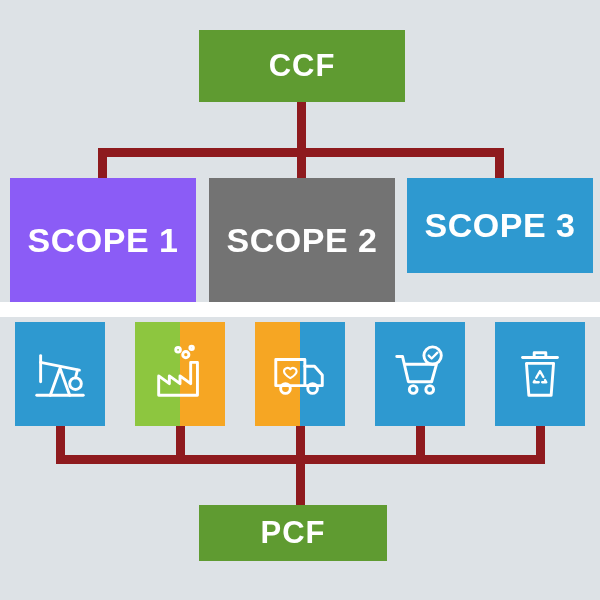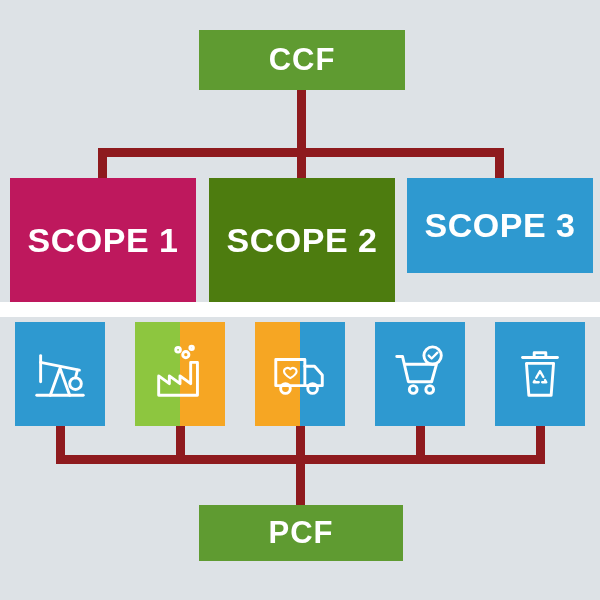--- a/index.html
+++ b/index.html
@@ -37,28 +37,28 @@
 </head>
 <body>
 
 <div class="canvas">
 
   <div class="conn" style="left: 297px; top: 85px; width: 9px; height: 96px; background-color: rgb(142, 26, 30);"></div>
   <div class="conn" style="left: 98px; top: 148px; width: 406px; height: 9px; background-color: rgb(142, 26, 30);"></div>
   <div class="conn" style="left: 98px; top: 148px; width: 9px; height: 35px; background-color: rgb(142, 26, 30);"></div>
   <div class="conn" style="left: 495px; top: 148px; width: 9px; height: 35px; background-color: rgb(142, 26, 30);"></div>
 
-  <div class="box root-box" style="left: 199px; top: 30px; width: 206px; height: 60px; background-color: rgb(95, 155, 49);">
+  <div class="box root-box" style="left: 199px; top: 30px; width: 206px; height: 72px; background-color: rgb(95, 155, 49);">
     <span>CCF</span>
   </div>
 
-  <div class="box scope-box" id="scope-1" style="left: 10px; top: 178px; width: 186px; height: 125px; background-color: #be185d;">
+  <div class="box scope-box" id="scope-1" style="left: 10px; top: 178px; width: 186px; height: 125px; background-color: #8b5cf6;">
     <span>SCOPE 1</span>
   </div>
-  <div class="box scope-box" id="scope-2" style="left: 209px; top: 178px; width: 186px; height: 125px; background-color: #4d7c0f;">
+  <div class="box scope-box" id="scope-2" style="left: 209px; top: 178px; width: 186px; height: 125px; background-color: #737373;">
     <span>SCOPE 2</span>
   </div>
   <div class="box scope-box" id="scope-3" style="left: 407px; top: 178px; width: 186px; height: 95px; background-color: rgb(46, 153, 208);">
     <span>SCOPE 3</span>
   </div>
 
   <div class="divider" style="top: 302px; height: 15px; background-color: rgb(255, 255, 255);"></div>
 
   <div class="conn" style="left: 56px; width: 489px; height: 9px; top: 455px; background-color: rgb(142, 26, 30);"></div>
   <div class="conn" style="left: 56px; top: 426px; width: 9px; height: 38px; background-color: rgb(142, 26, 30);"></div>
@@ -126,17 +126,17 @@
       <div style="background-color: rgb(46, 153, 208);"></div>
     </div>
     <svg viewBox="0 0 64 64" aria-hidden="true">
       <path d="M14 15 H50"></path>
       <path d="M26 15 V10 H38 V15"></path>
       <path d="M18 21 H46 L43.5 54 H20.5 Z"></path>
       <path d="M32 29 L38.5 40.5 H25.5 Z" style="stroke-width:2.4; stroke-dasharray:7 3.5"></path>
     </svg>
   </div>
 
-  <div class="box root-box" style="left: 199px; top: 505px; width: 204px; height: 56px; background-color: rgb(95, 155, 49);">
+  <div class="box root-box" style="left: 199px; top: 505px; width: 188px; height: 56px; background-color: rgb(95, 155, 49);">
     <span>PCF</span>
   </div>
 
 </div>
 
 </body></html>

